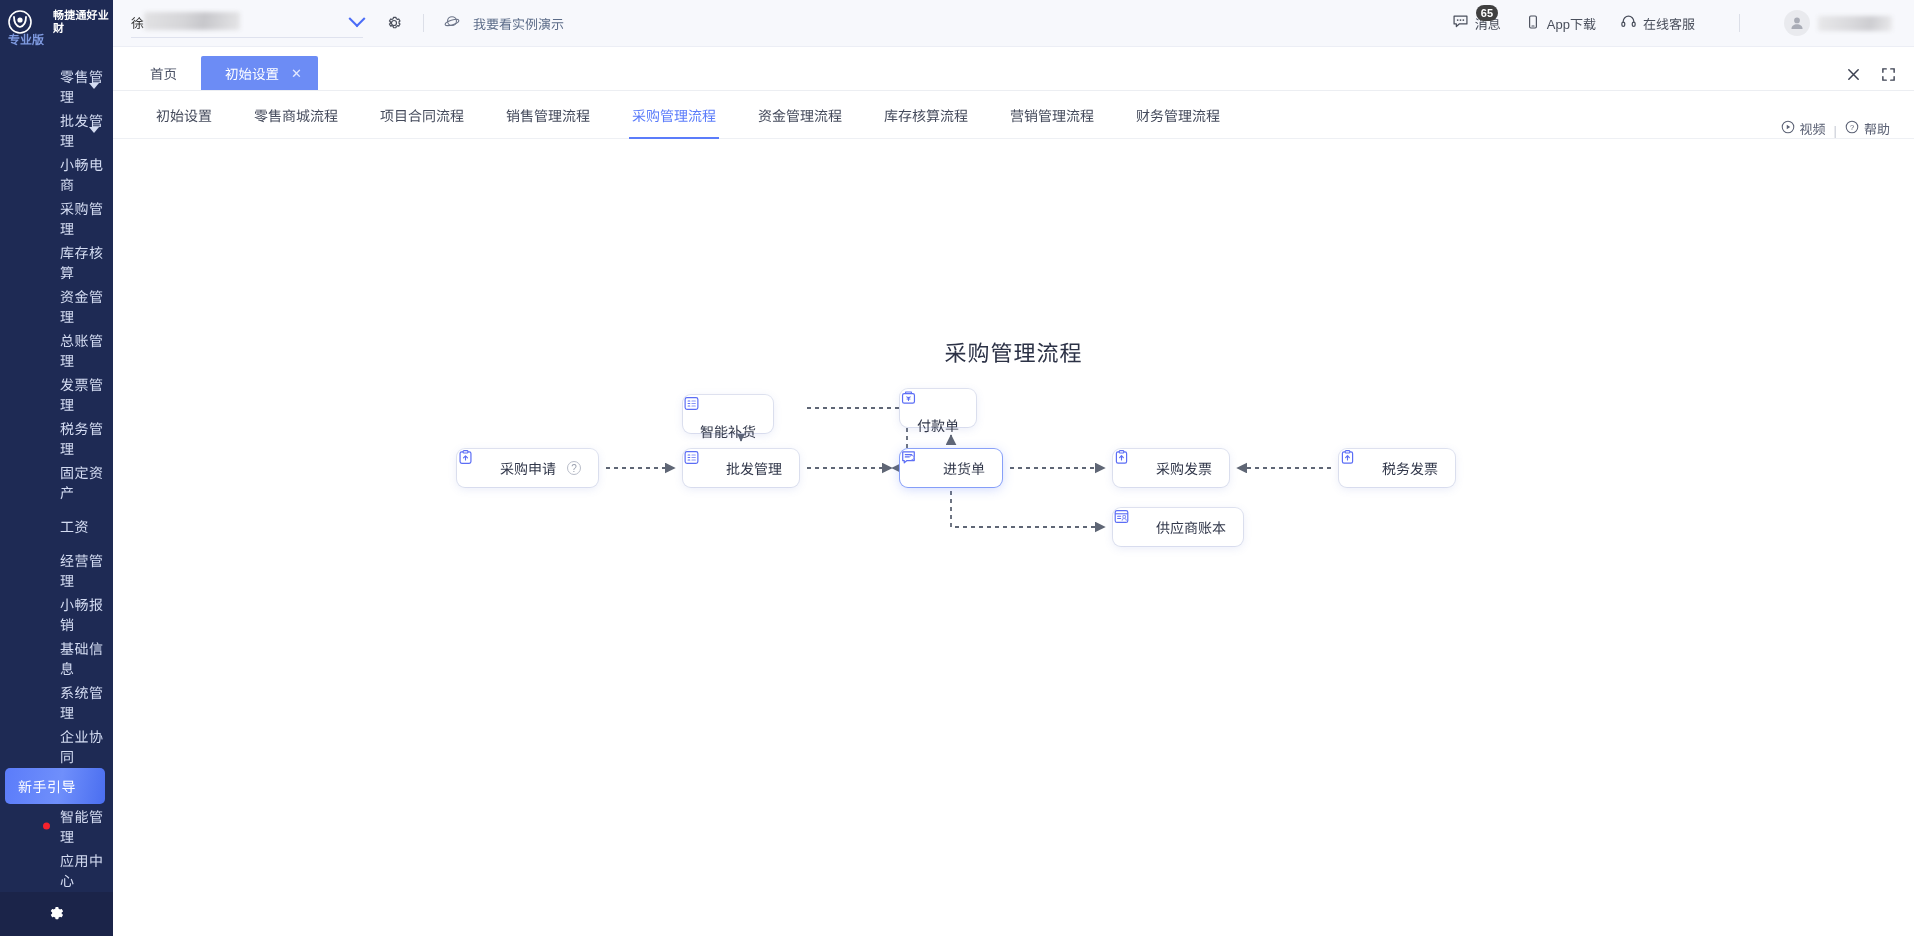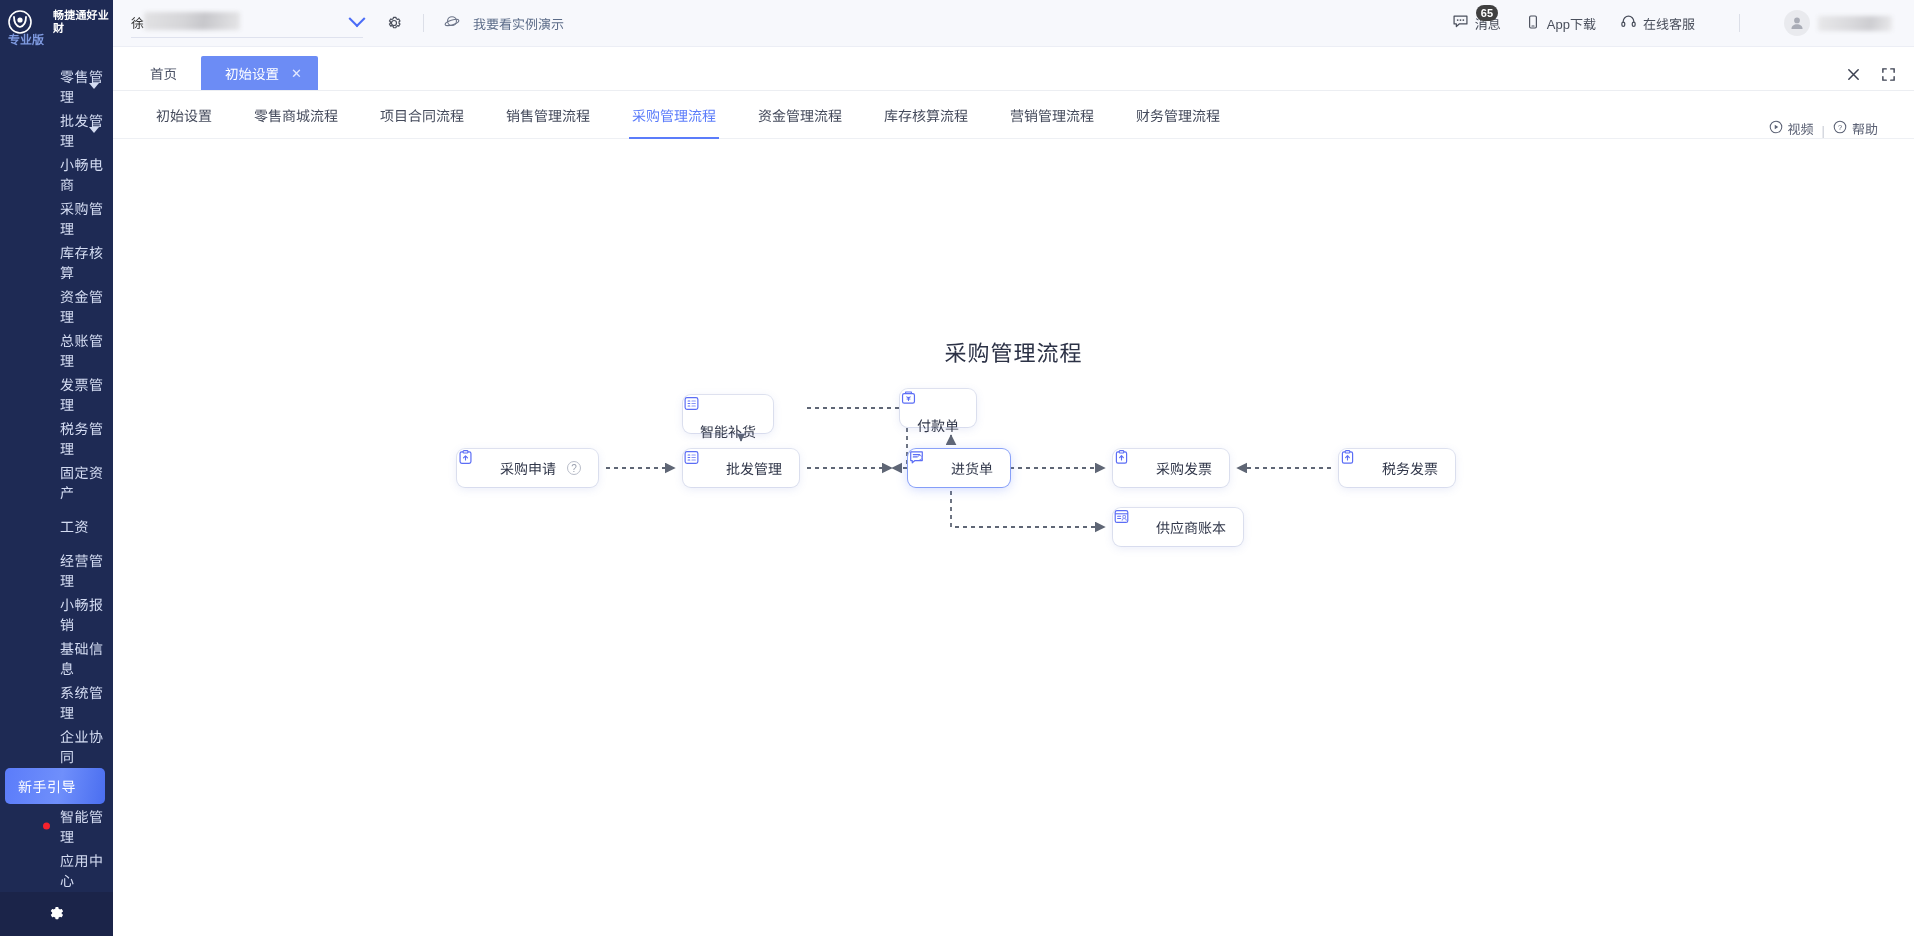--- a/index.html
+++ b/index.html
@@ -135,42 +135,42 @@
     position: relative; height: 48px; display: flex; align-items: center;
     padding: 0 21px; font-size: 14px; color: #454b5c; cursor: pointer;
   }
   .pnav-item.active { color: #5b7cfa; }
   .pnav-item.active::after {
     content: ""; position: absolute; left: 18px; right: 18px; bottom: 0;
     height: 2px; background: #5b7cfa;
   }
   .pnav-right {
     margin-left: auto; display: flex; align-items: flex-end; gap: 6px;
-    padding-right: 36px; font-size: 13px; color: #5c6275; margin-top: 27px;
+    padding-right: 24px; font-size: 13px; color: #5c6275; margin-top: 27px;
   }
   .pnav-right .lnk { display: flex; align-items: center; gap: 5px; cursor: pointer; }
   .pnav-div { color: #c9ccd6; margin: 0 2px; }
 
   
   .canvas { flex: 1; position: relative; background: #ffffff; overflow: hidden; }
   .flow-title {
     position: absolute; left: 0; right: 0; top: 196px; text-align: center;
     font-size: 22px; color: #2b3145; letter-spacing: 1px;
   }
   .flow { position: absolute; left: 0; top: 0; width: 100%; height: 100%; }
   .flow svg { position: absolute; left: 0; top: 0; }
 
   .node {
     position: absolute; height: 38px; border-radius: 8px; background: #fff;
     box-shadow: 0 2px 10px rgba(80,100,200,.13), 0 0 0 1px rgba(225,228,240,.9);
     display: flex; align-items: center; gap: 9px; padding: 0 17px;
     font-size: 14px; color: #31374a; cursor: pointer; white-space: nowrap;
   }
   .node .nicon { width: 17px; height: 17px; flex: 0 0 17px; }
-  .node.sel { box-shadow: 0 2px 12px rgba(91,124,250,.30), 0 0 0 1px #8fa6f8; margin-left: 8px; }
+  .node.sel { box-shadow: 0 2px 12px rgba(91,124,250,.30), 0 0 0 1px #8fa6f8; }
   .qmark {
     width: 14px; height: 14px; border-radius: 50%; border: 1px solid #b9bdc9;
     color: #9aa0ae; font-size: 10px; display: flex; align-items: center;
     justify-content: center; margin-left: 2px;
   }
 </style>
 </head>
 <body>
 
 <div class="app">

